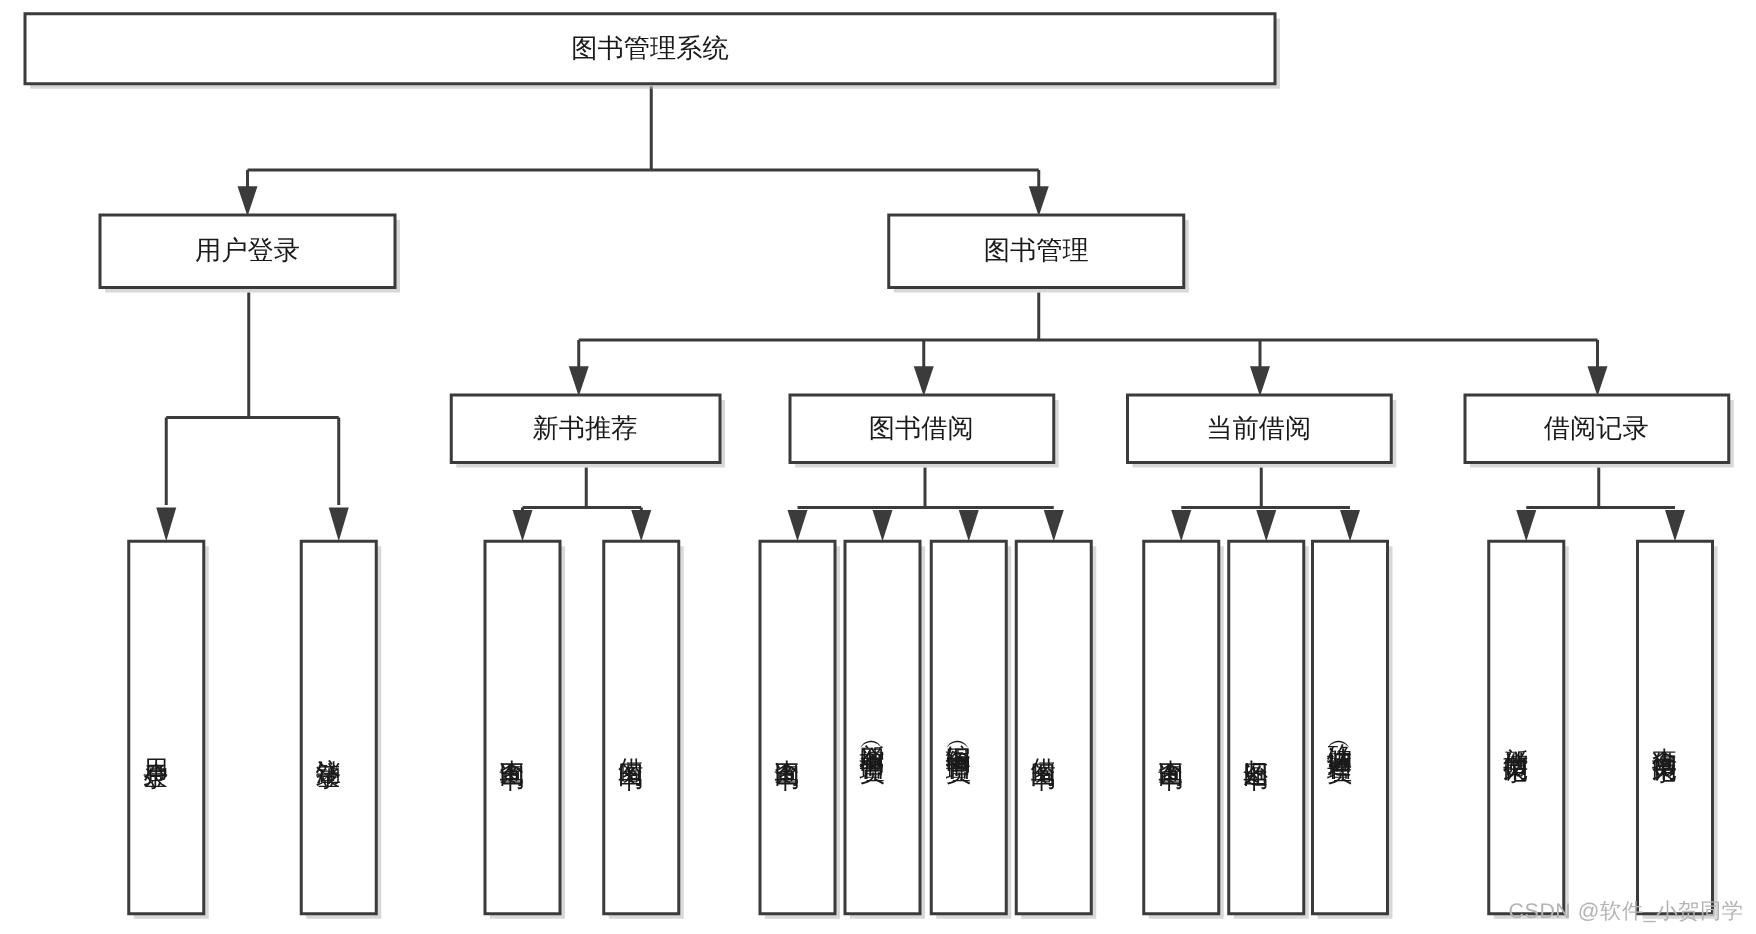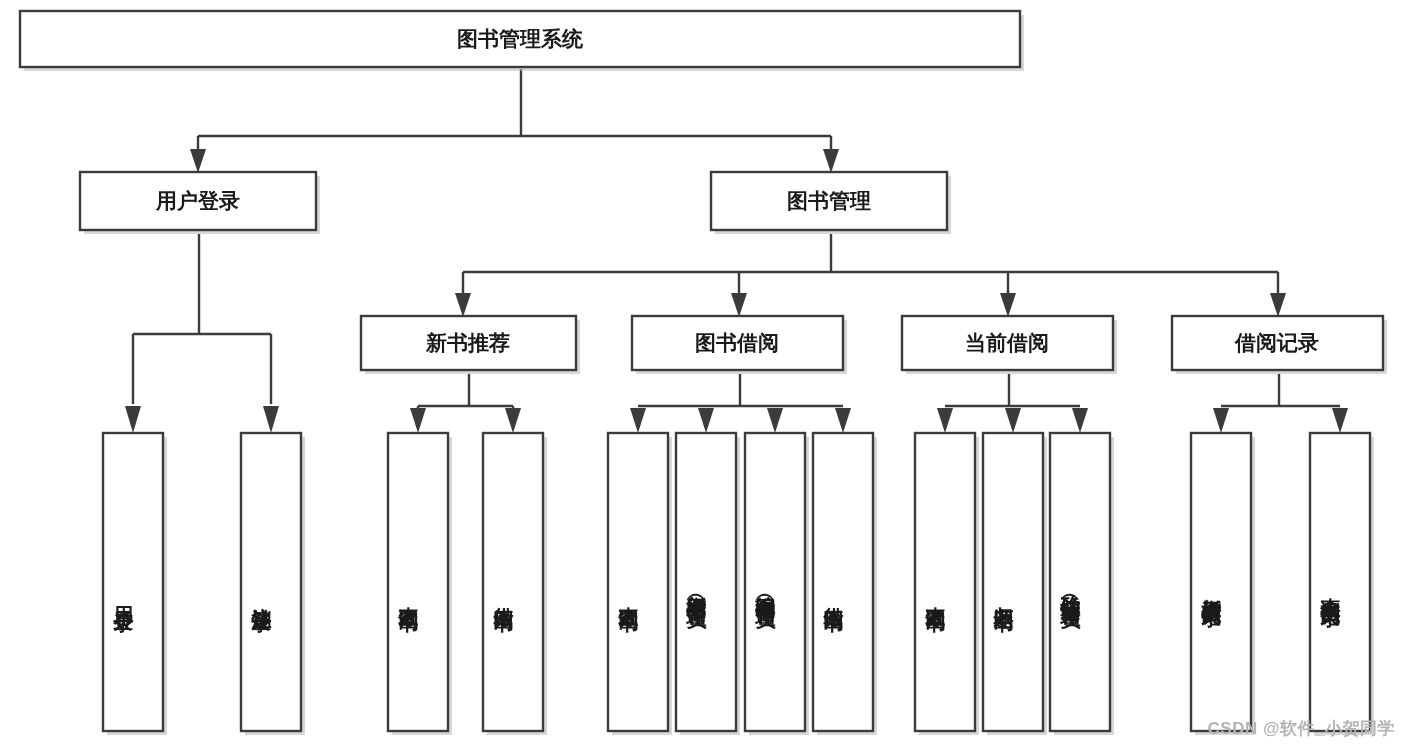--- a/index.html
+++ b/index.html
@@ -11,21 +11,20 @@
     width: 1405px;
     height: 747px;
     font-family: "Liberation Sans", "DejaVu Sans", sans-serif;
     overflow: hidden;
   }
   #diagram-root {
     position: relative;
     width: 1405px;
     height: 747px;
     background: #ffffff;
-    font-weight: bold;
   }
   svg.flow {
     position: absolute;
     top: 0;
     left: 0;
     width: 1405px;
     height: 747px;
   }
   .node-rect {
     fill: #ffffff;

